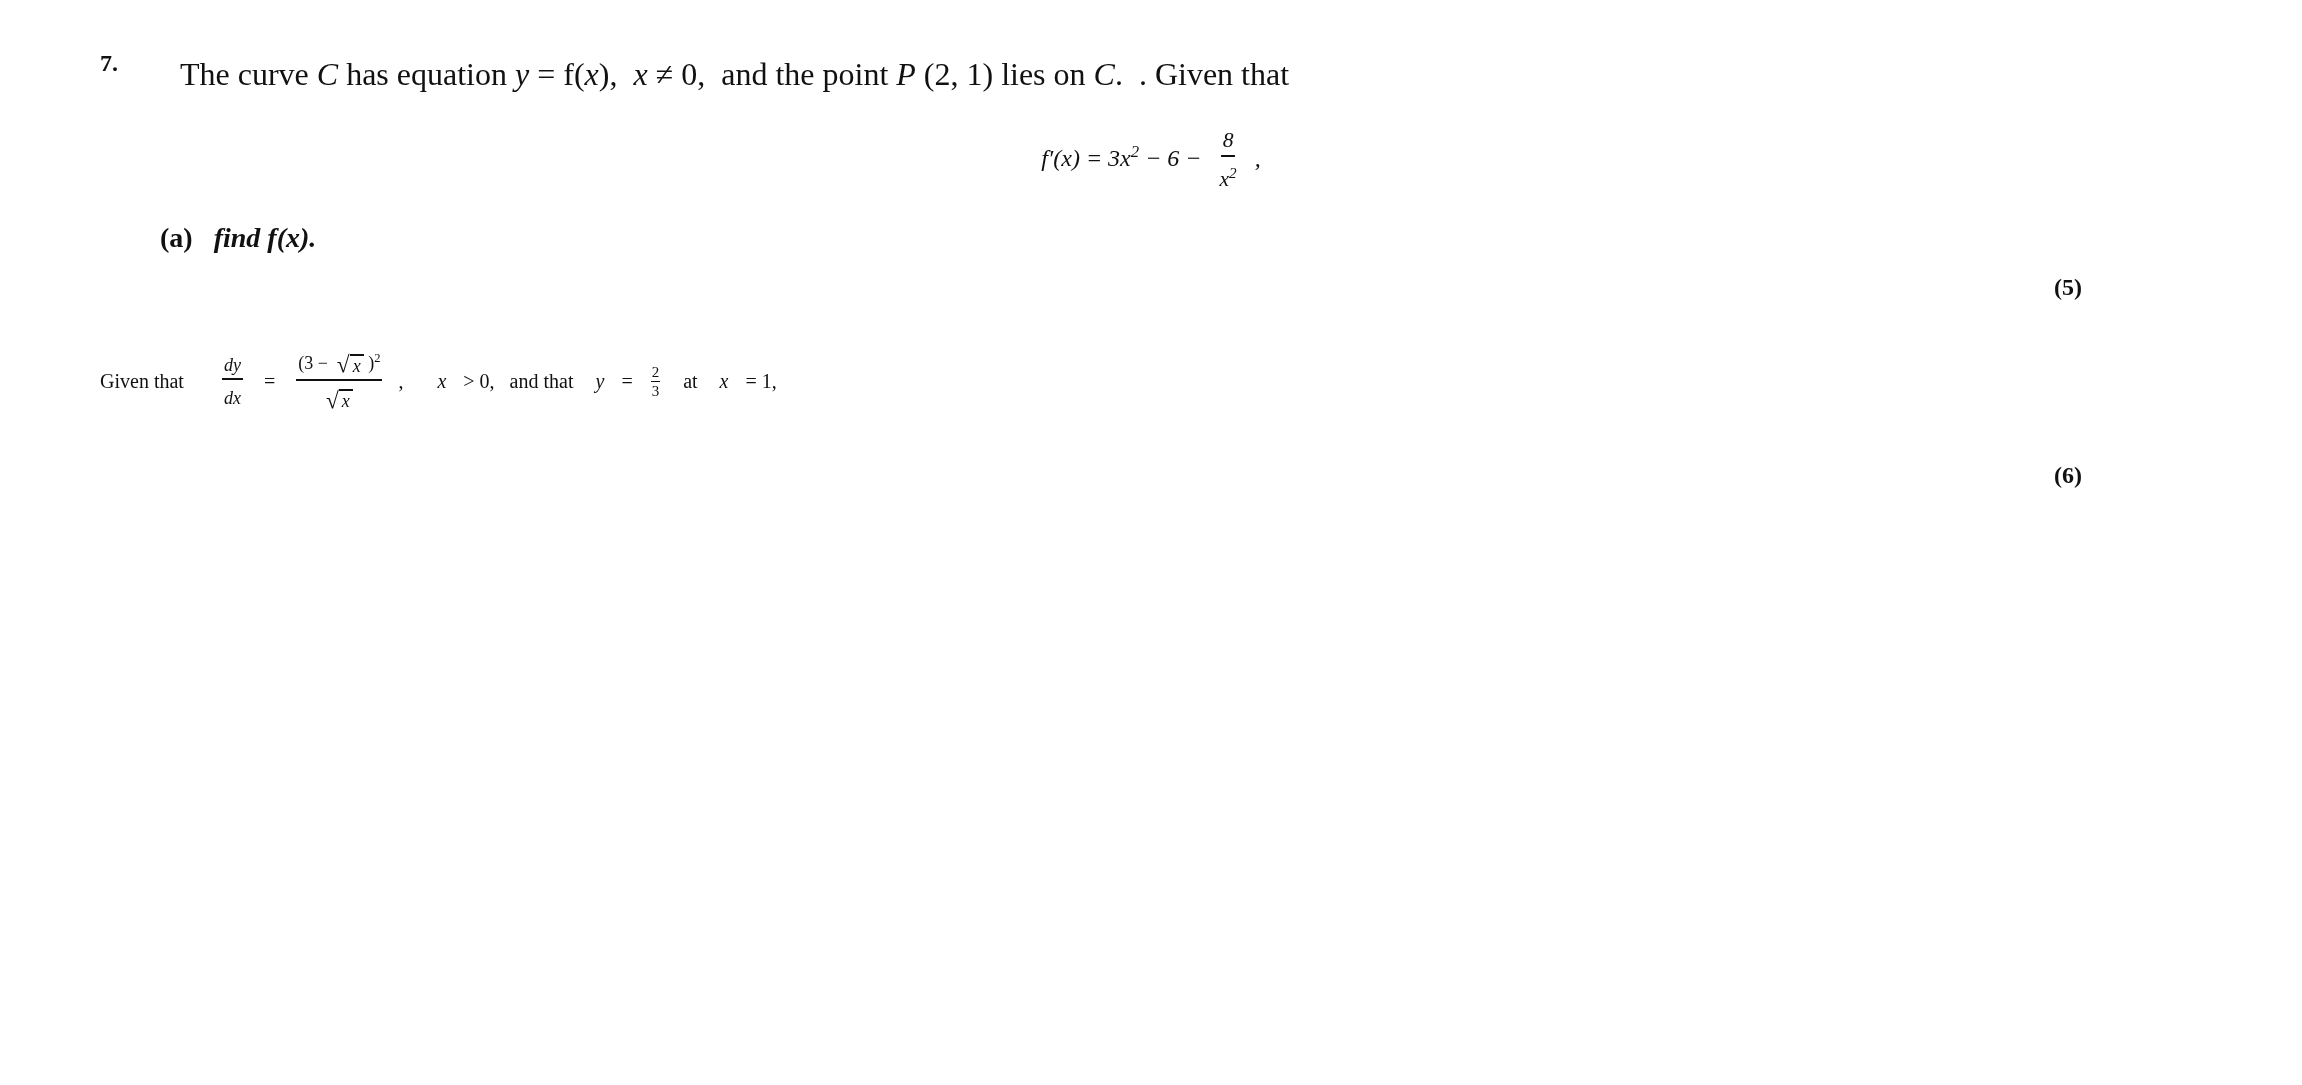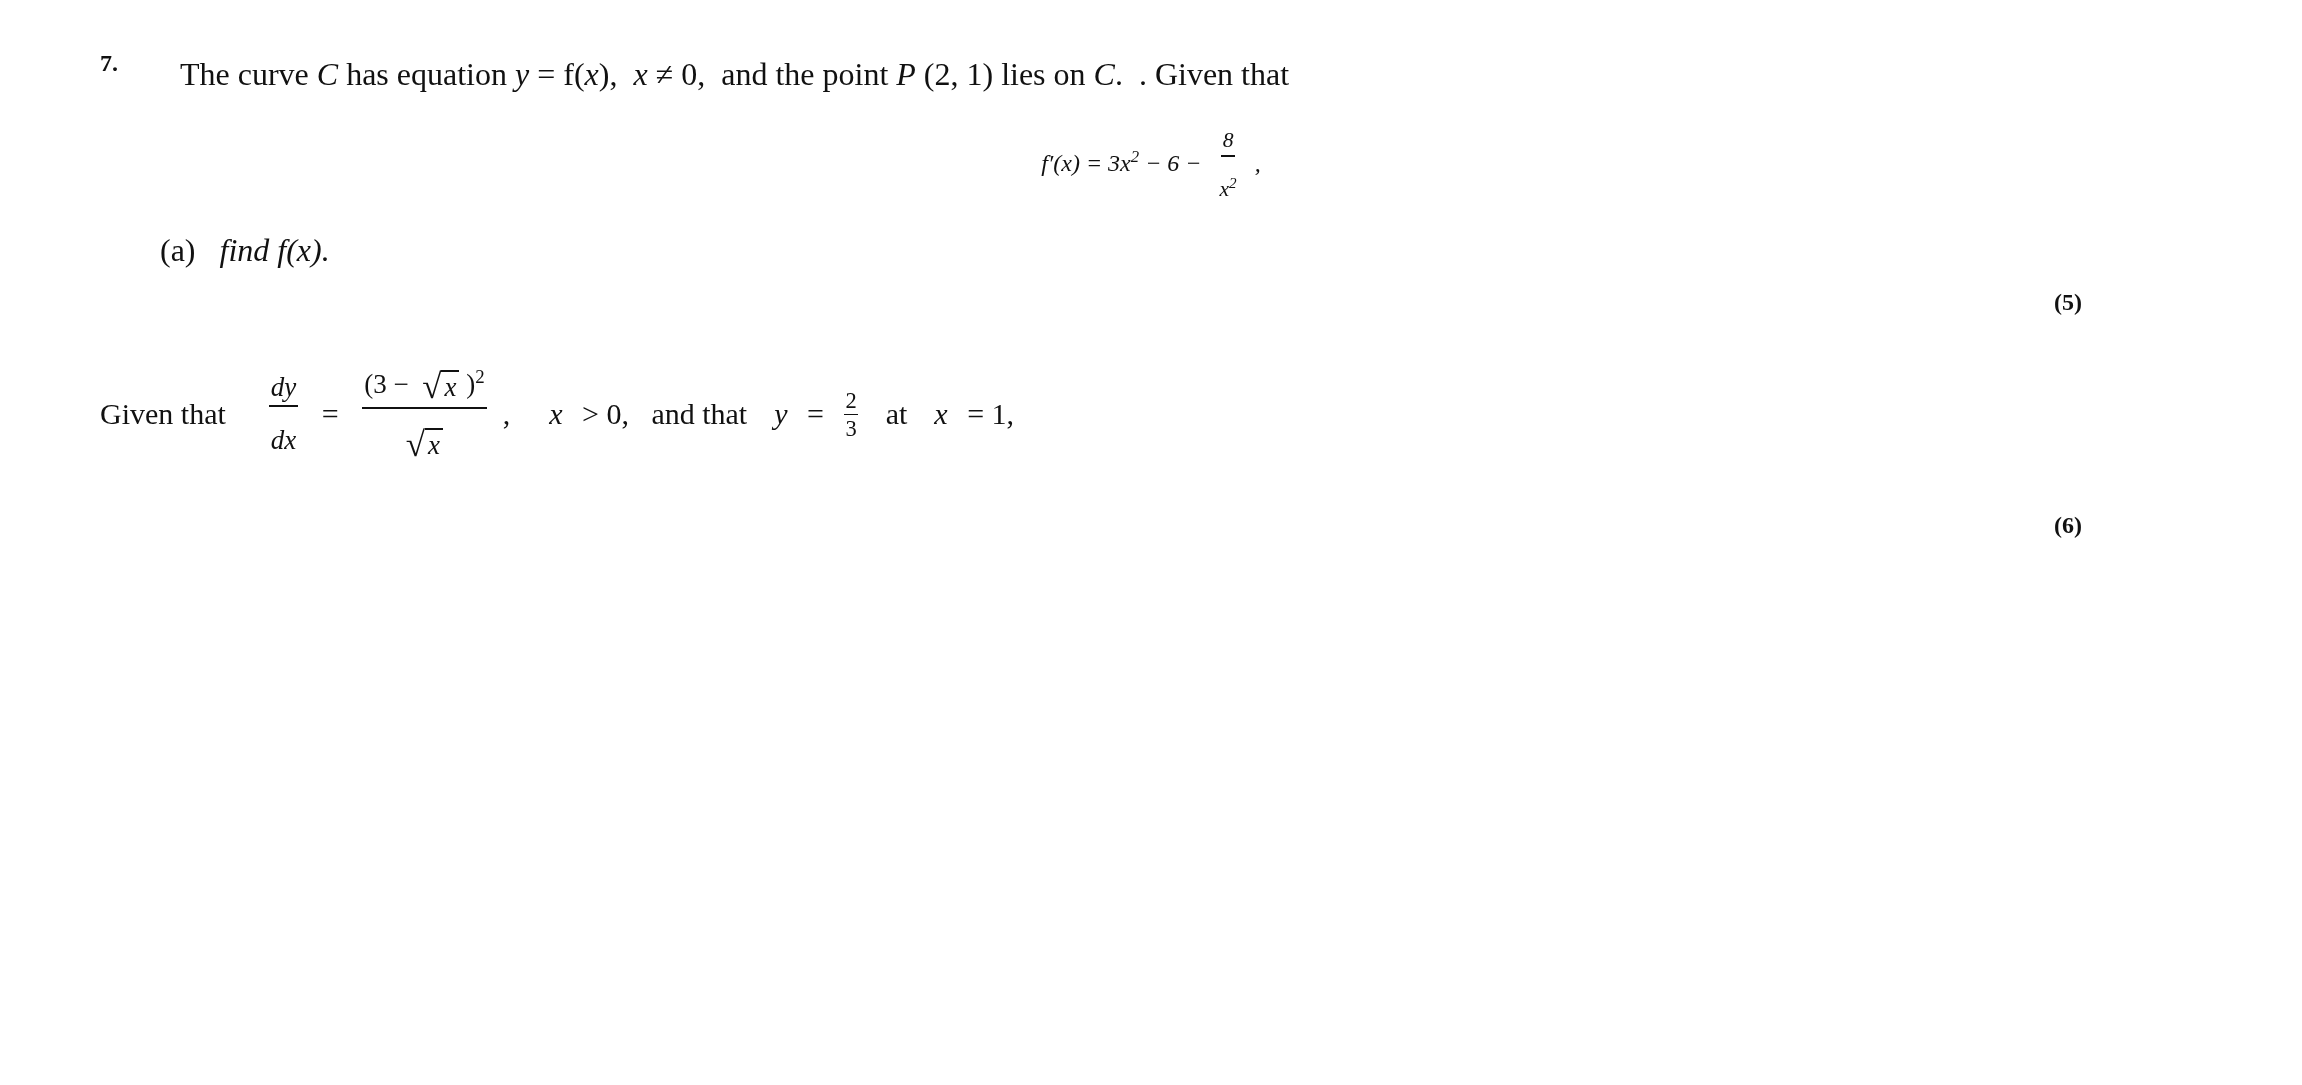--- a/index.html
+++ b/index.html
@@ -34,58 +34,59 @@
     }
     .formula-block {
       text-align: center;
       margin: 30px 0 30px 0;
       font-size: 24px;
       font-style: italic;
     }
     .part {
       margin-left: 60px;
       margin-top: 20px;
-      font-size: 32px;
+      font-size: 28px;
       font-style: italic;
+      font-weight: bold;
     }
     .part-label {
       font-style: normal;
     }
     .marks {
       text-align: right;
       font-weight: bold;
       font-style: normal;
       font-size: 24px;
       margin-top: 10px;
       padding-right: 60px;
     }
     .given-that-block {
       margin-top: 50px;
       margin-left: 0;
-      font-size: 30px;
+      font-size: 20px;
       display: flex;
       align-items: center;
       gap: 12px;
       flex-wrap: wrap;
     }
     .frac {
       display: inline-flex;
       flex-direction: column;
       align-items: center;
       vertical-align: middle;
       margin: 0 4px;
     }
     .frac .numer {
       border-bottom: 2px solid #111;
       padding: 0 2px 2px 2px;
       font-size: 0.9em;
       text-align: center;
     }
     .frac .denom {
-      padding: 18px 2px 0 2px;
+      padding: 8px 2px 0 2px;
       font-size: 0.9em;
       text-align: center;
     }
     .frac-inline {
       display: inline-flex;
       flex-direction: column;
       align-items: center;
       vertical-align: middle;
       font-size: 0.75em;
       margin: 0 1px;

